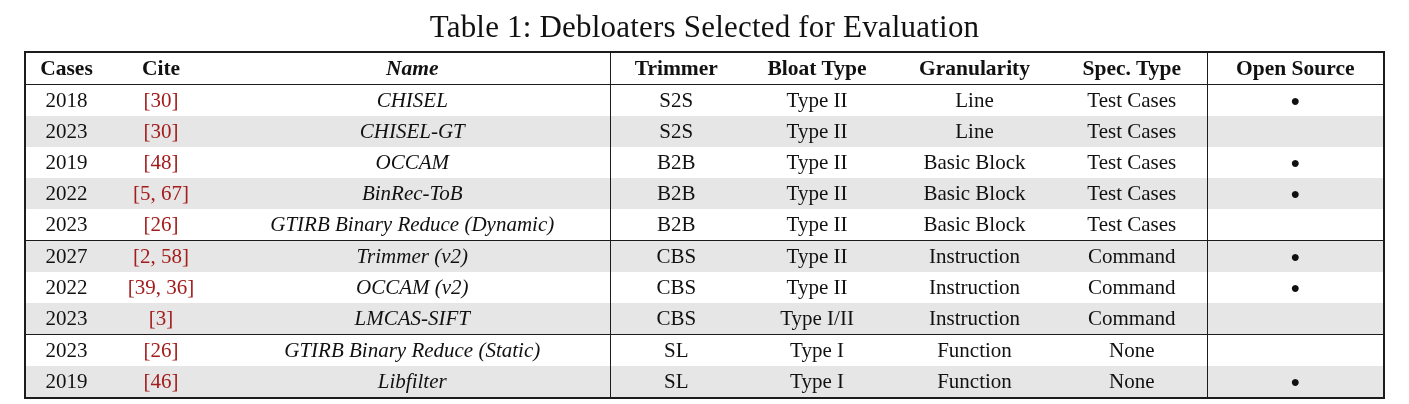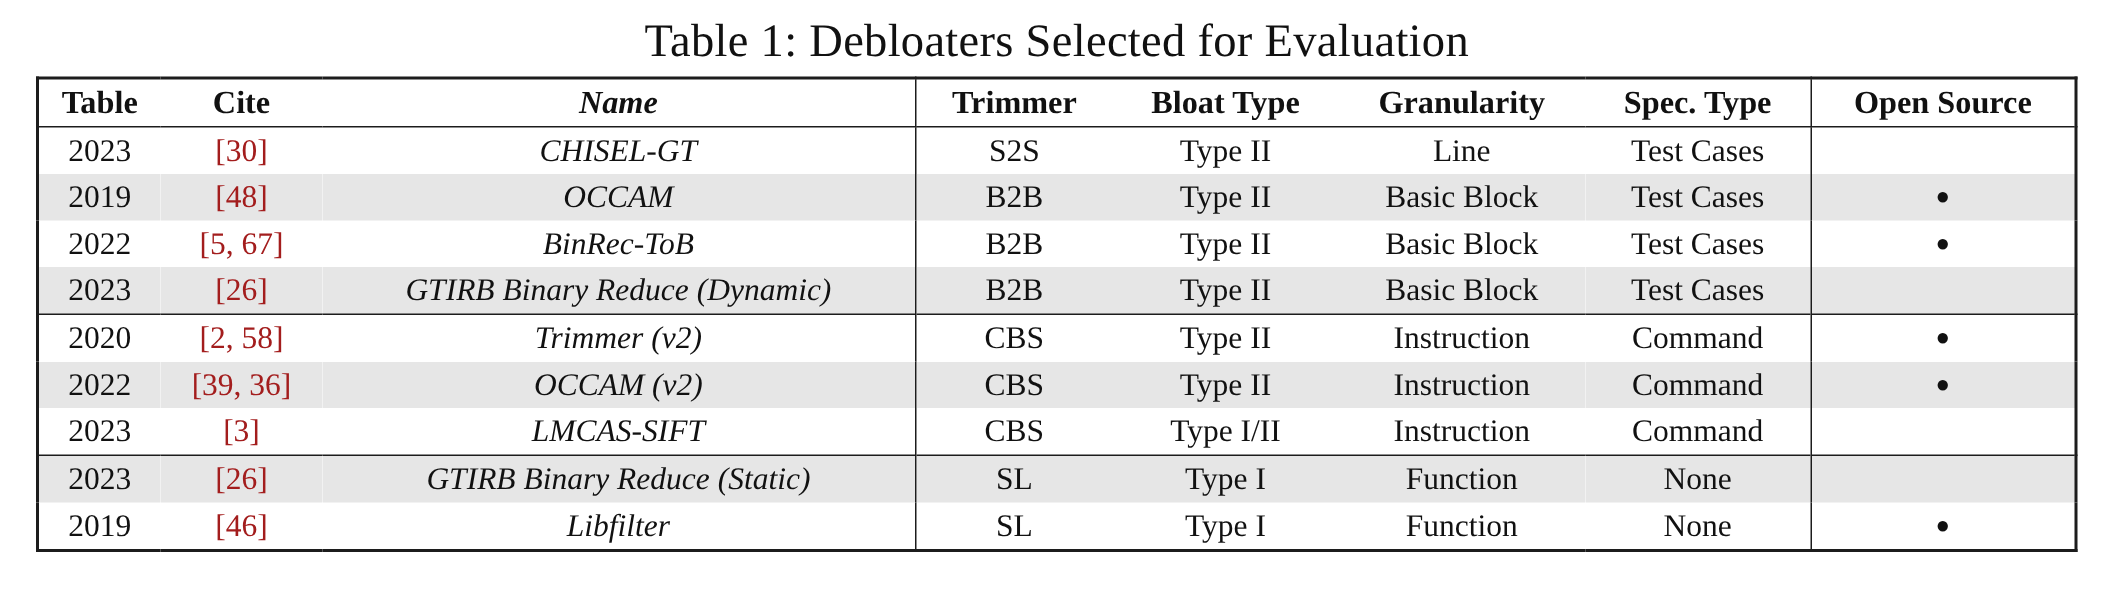--- a/index.html
+++ b/index.html
@@ -56,31 +56,41 @@
       <col class="cite">
       <col class="name">
       <col class="category">
     <col class="bloat">
       <col class="granularity">
       <col class="spec">
       <col class="open">
   </colgroup>
   <thead>
     <tr>
-      <th class="c1">Table</th>
+      <th class="c1">Cases</th>
       <th class="c2">Cite</th>
       <th class="c3">Name</th>
       <th class="c4">Trimmer</th>
       <th class="c5">Bloat Type</th>
       <th class="c6">Granularity</th>
       <th class="c7">Spec. Type</th>
       <th class="c8">Open Source</th>
     </tr>
   </thead>
   <tbody>
+      <tr>
+        <td class="c1">2018</td>
+        <td class="c2 cite-cell">[30]</td>
+        <td class="c3">CHISEL</td>
+        <td class="c4">S2S</td>
+        <td class="c5">Type II</td>
+        <td class="c6">Line</td>
+        <td class="c7">Test Cases</td>
+        <td class="c8 os-cell">●</td>
+      </tr>
       <tr>
         <td class="c1">2023</td>
         <td class="c2 cite-cell">[30]</td>
         <td class="c3">CHISEL-GT</td>
         <td class="c4">S2S</td>
         <td class="c5">Type II</td>
         <td class="c6">Line</td>
         <td class="c7">Test Cases</td>
         <td class="c8 os-cell"></td>
       </tr>
@@ -108,21 +118,21 @@
         <td class="c1">2023</td>
         <td class="c2 cite-cell">[26]</td>
         <td class="c3">GTIRB Binary Reduce (Dynamic)</td>
         <td class="c4">B2B</td>
         <td class="c5">Type II</td>
         <td class="c6">Basic Block</td>
         <td class="c7">Test Cases</td>
         <td class="c8 os-cell"></td>
       </tr>
       <tr class="group-start">
-        <td class="c1">2020</td>
+        <td class="c1">2027</td>
         <td class="c2 cite-cell">[2, 58]</td>
         <td class="c3">Trimmer (v2)</td>
         <td class="c4">CBS</td>
         <td class="c5">Type II</td>
         <td class="c6">Instruction</td>
         <td class="c7">Command</td>
         <td class="c8 os-cell">●</td>
       </tr>
       <tr>
         <td class="c1">2022</td>

